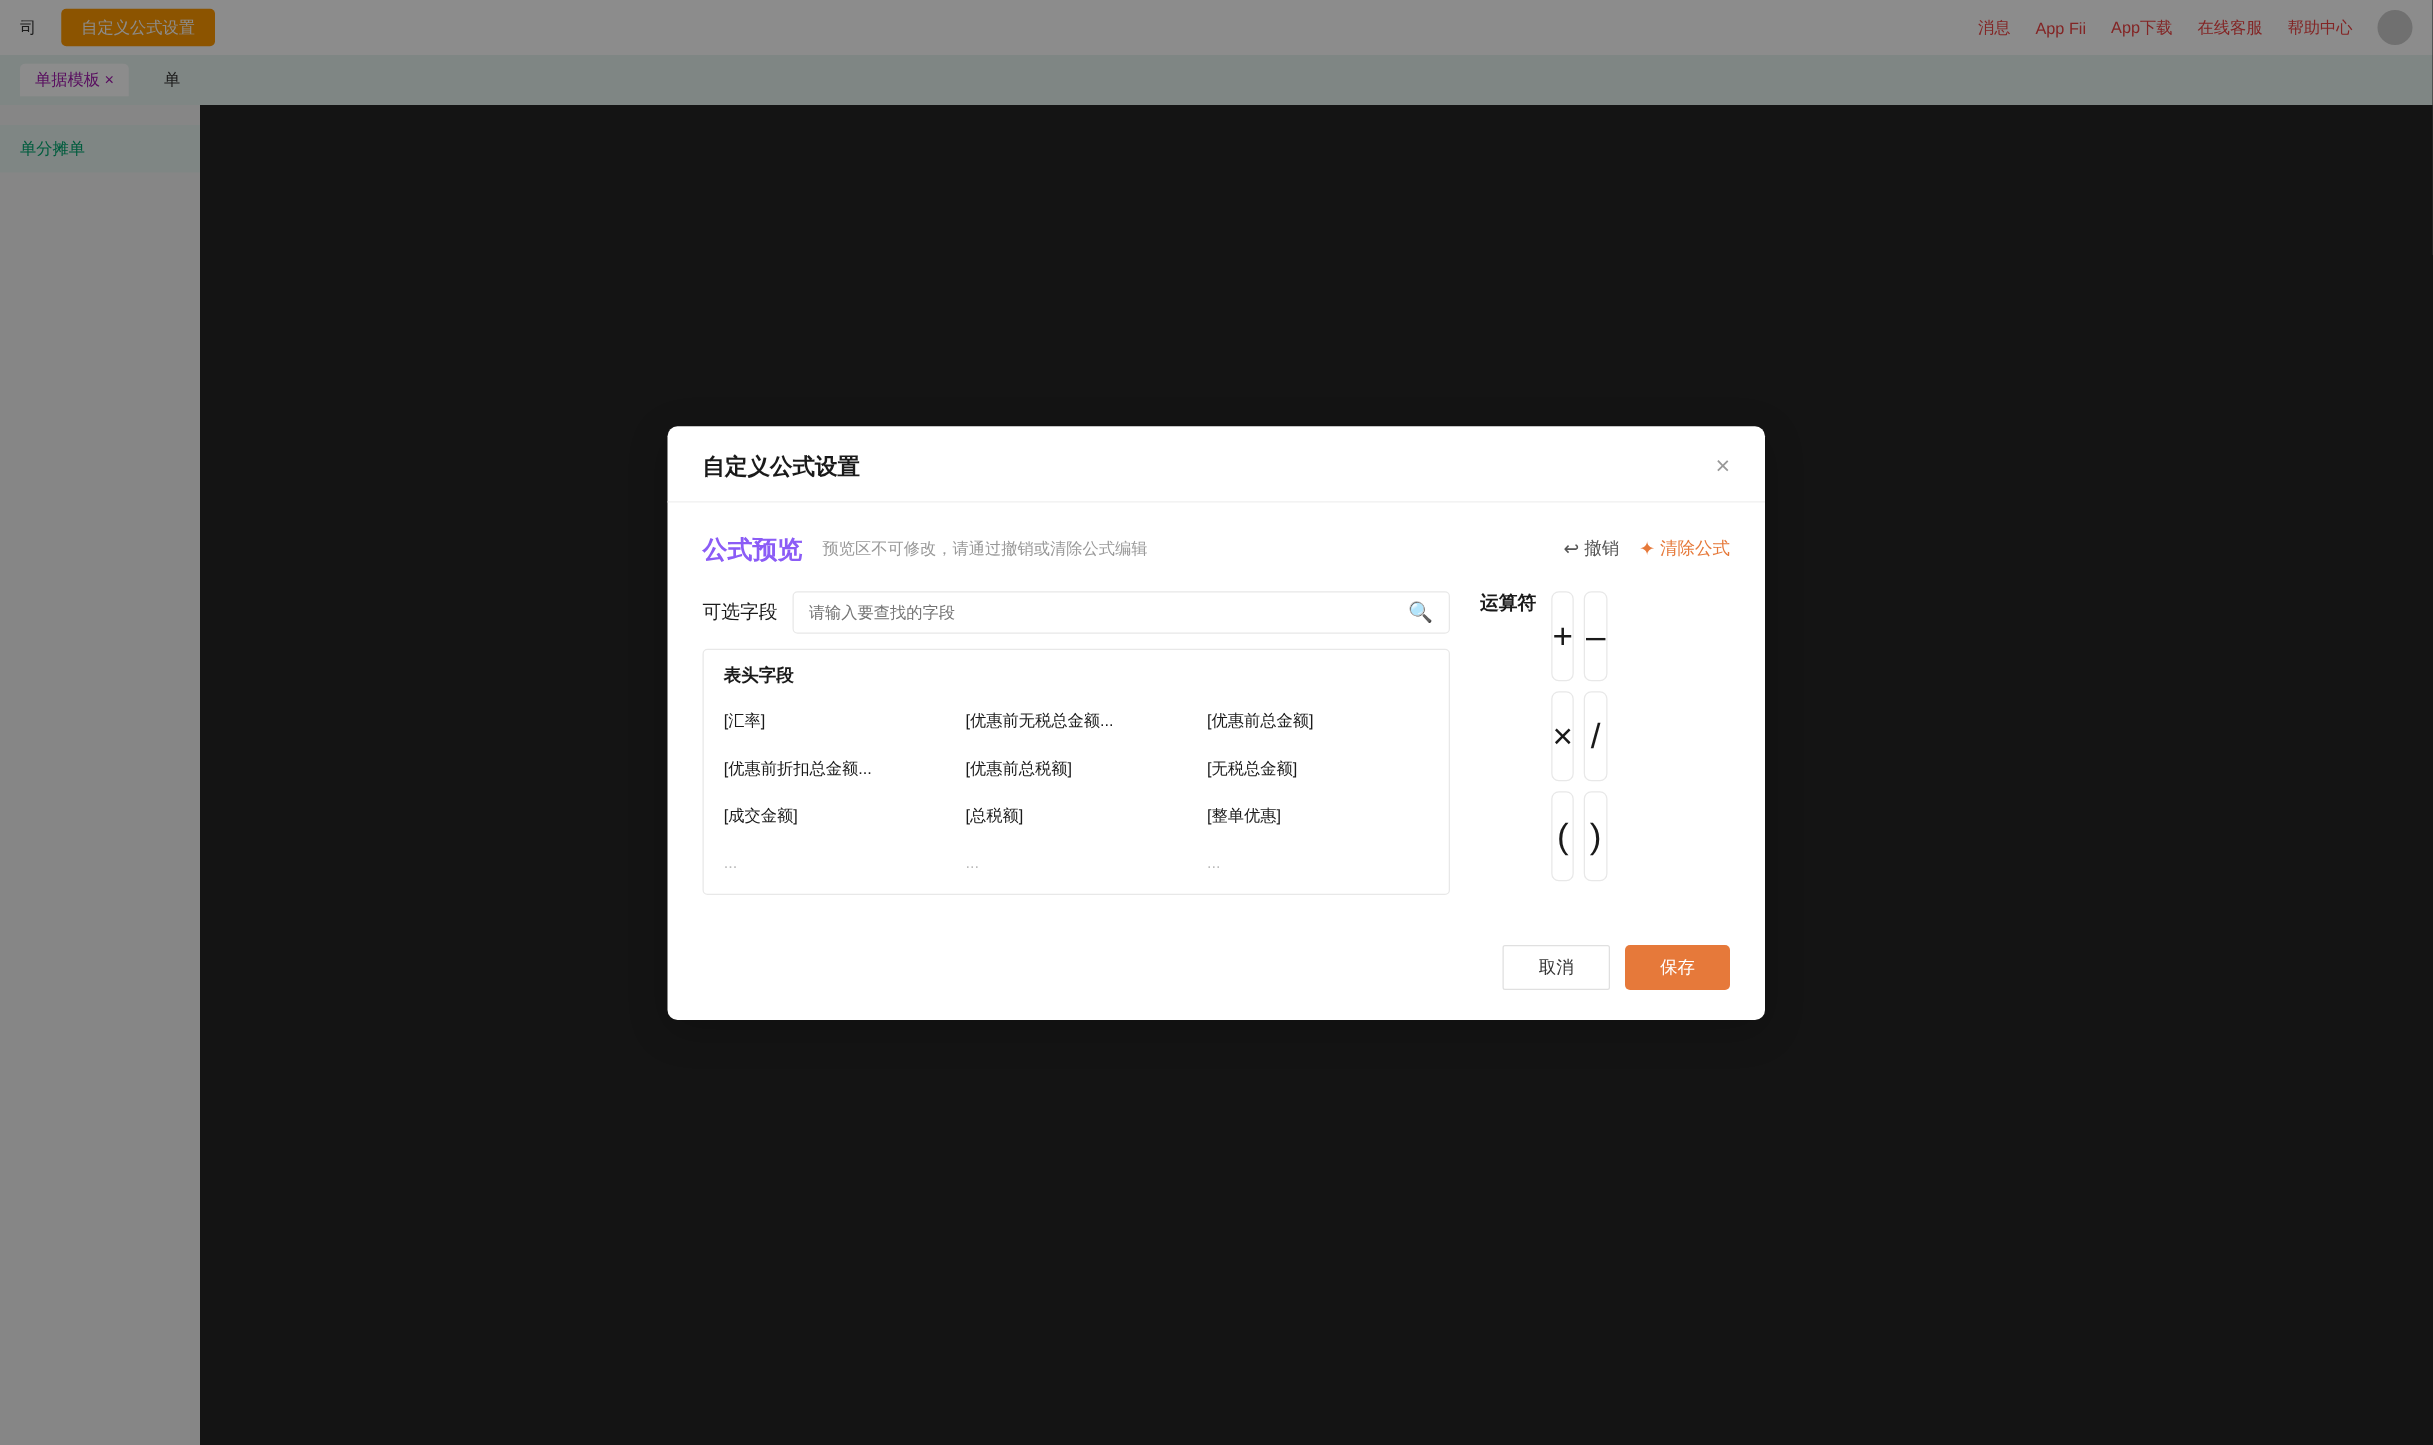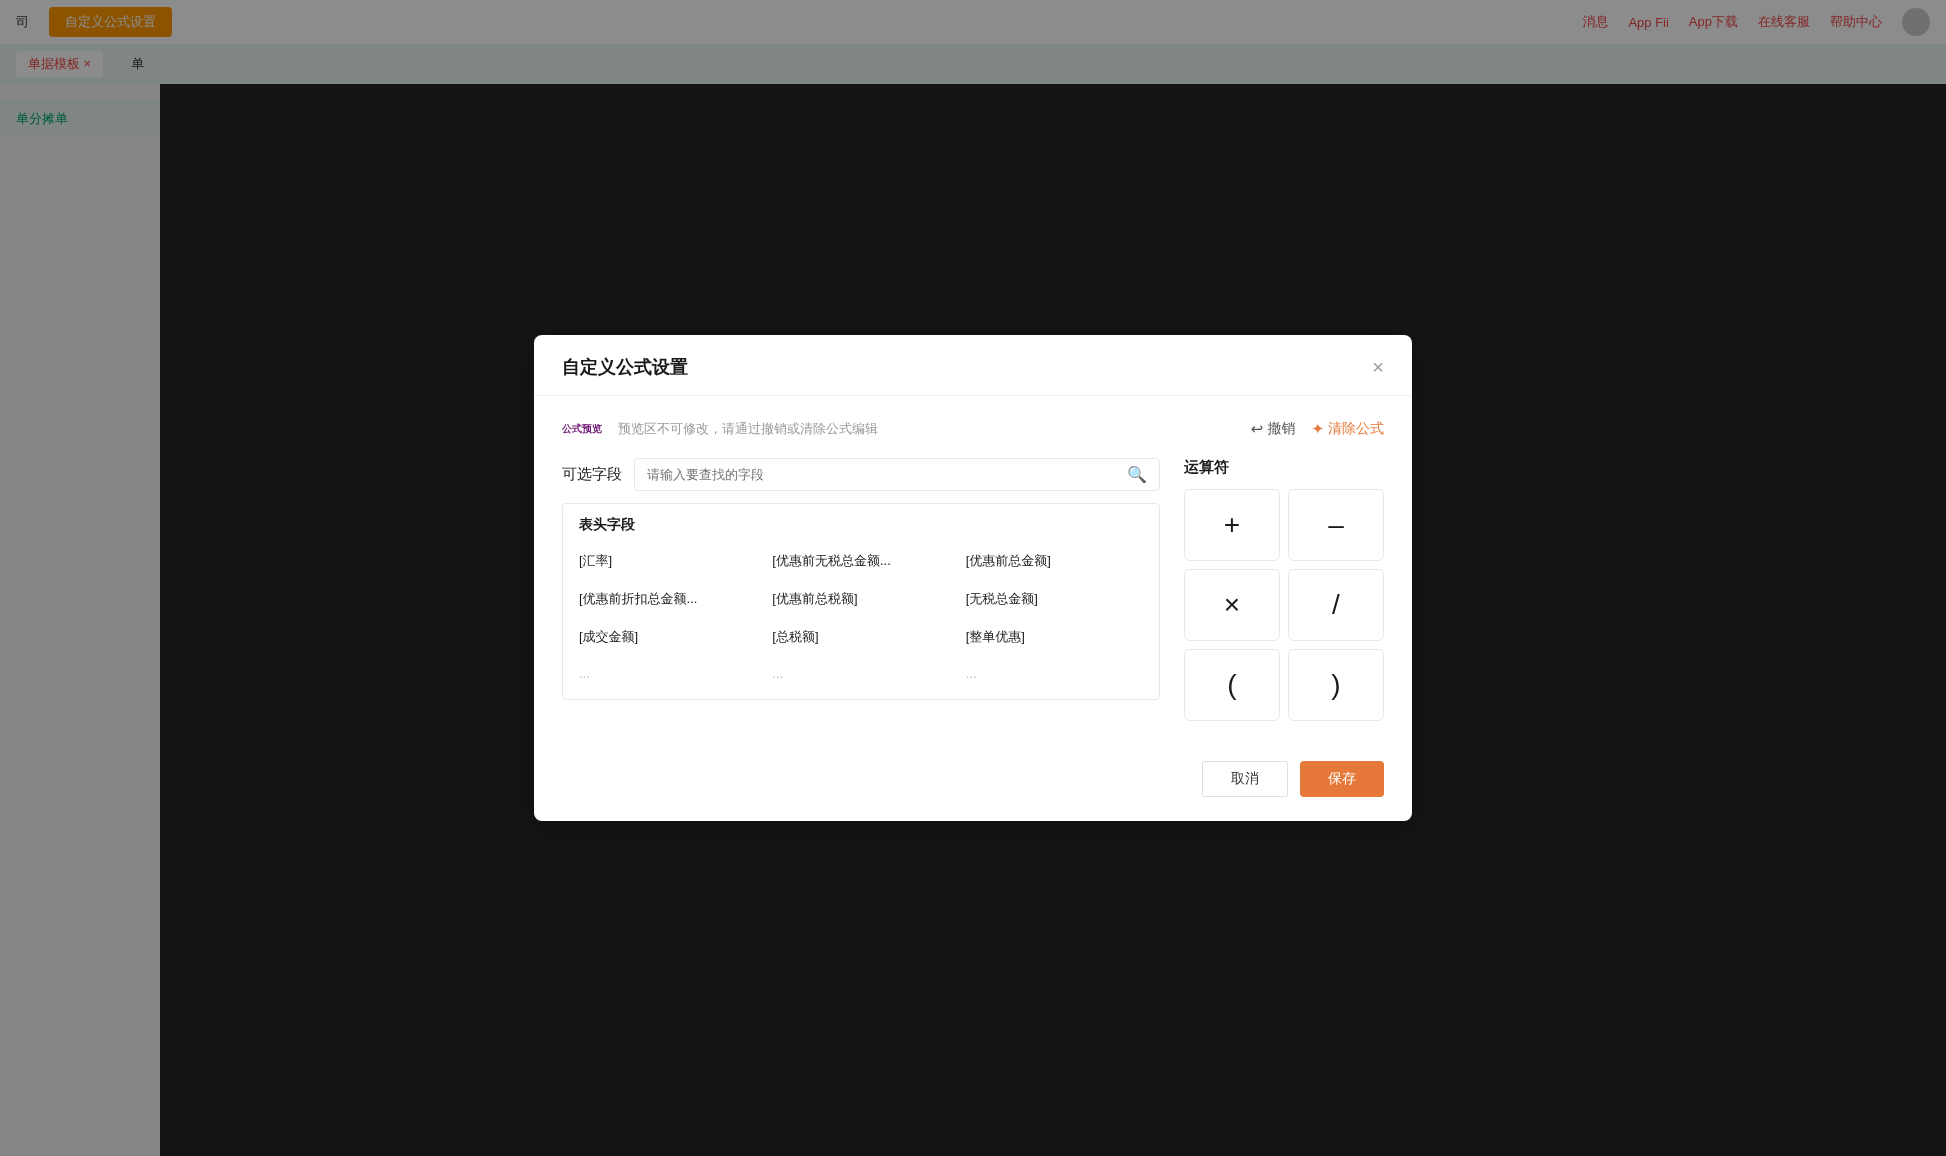--- a/index.html
+++ b/index.html
@@ -70,21 +70,21 @@
     }
     .tab-item {
       font-size: 13px;
       color: #333;
       padding: 4px 12px;
       cursor: pointer;
     }
     .tab-item.active {
       background: #fff;
       border-radius: 4px 4px 0 0;
-      color: #ef4444;
+      color: #a21caf;
     }
 
     
     .left-sidebar {
       position: absolute;
       top: 84px; left: 0;
       width: 160px;
       bottom: 0;
       background: #f5f5f5;
       padding: 16px 0;
@@ -156,23 +156,23 @@
       display: flex;
       flex-direction: column;
       gap: 8px;
     }
     .formula-preview-header {
       display: flex;
       align-items: center;
       gap: 16px;
     }
     .formula-preview-label {
-      font-size: 10px;
+      font-size: 20px;
       font-weight: 600;
-      color: #701a75;
+      color: #8b5cf6;
       white-space: nowrap;
     }
     .formula-preview-hint {
       font-size: 13px;
       color: #999;
       flex: 1;
     }
     .formula-actions {
       display: flex;
       gap: 16px;
@@ -295,21 +295,20 @@
       font-size: 13px;
       color: #1a1a1a;
       cursor: pointer;
       border-radius: 4px;
     }
 
     
     .operators-section {
       width: 200px;
       display: flex;
-      flex-direction: column;
       gap: 12px;
     }
     .operators-label {
       font-size: 15px;
       font-weight: 600;
       color: #1a1a1a;
     }
     .operators-grid {
       display: grid;
       grid-template-columns: repeat(2, 1fr);

